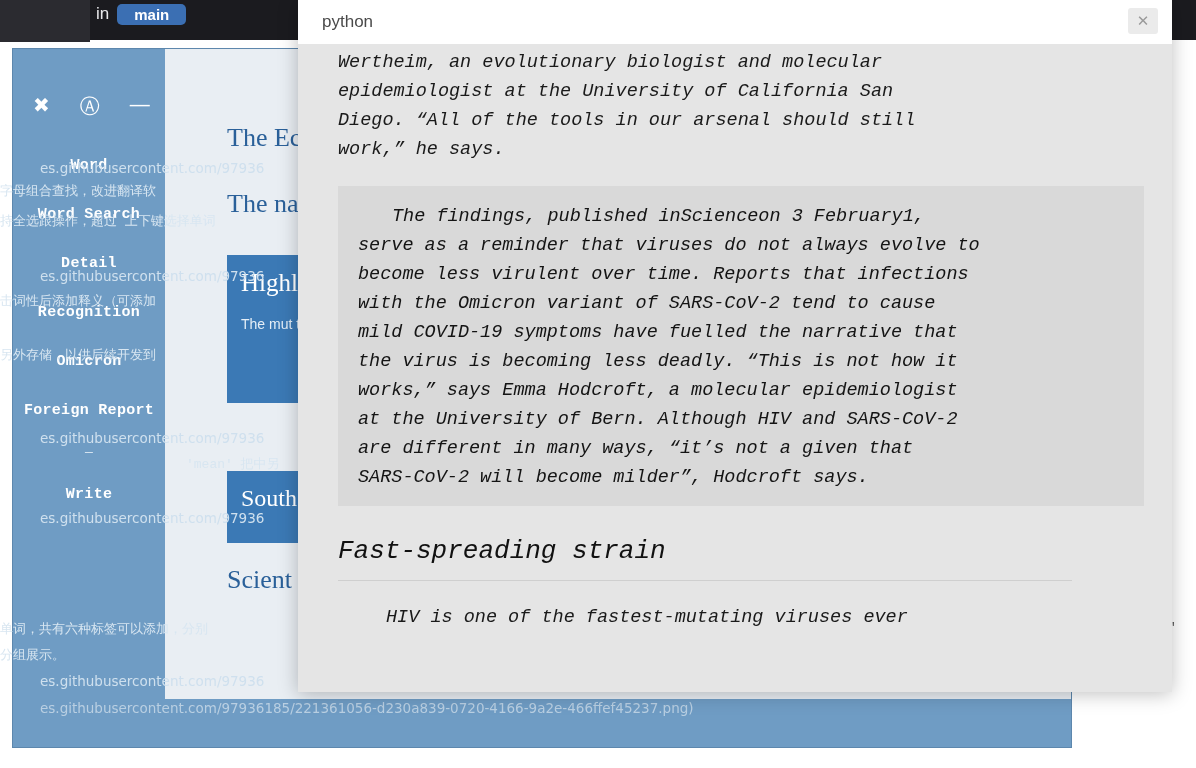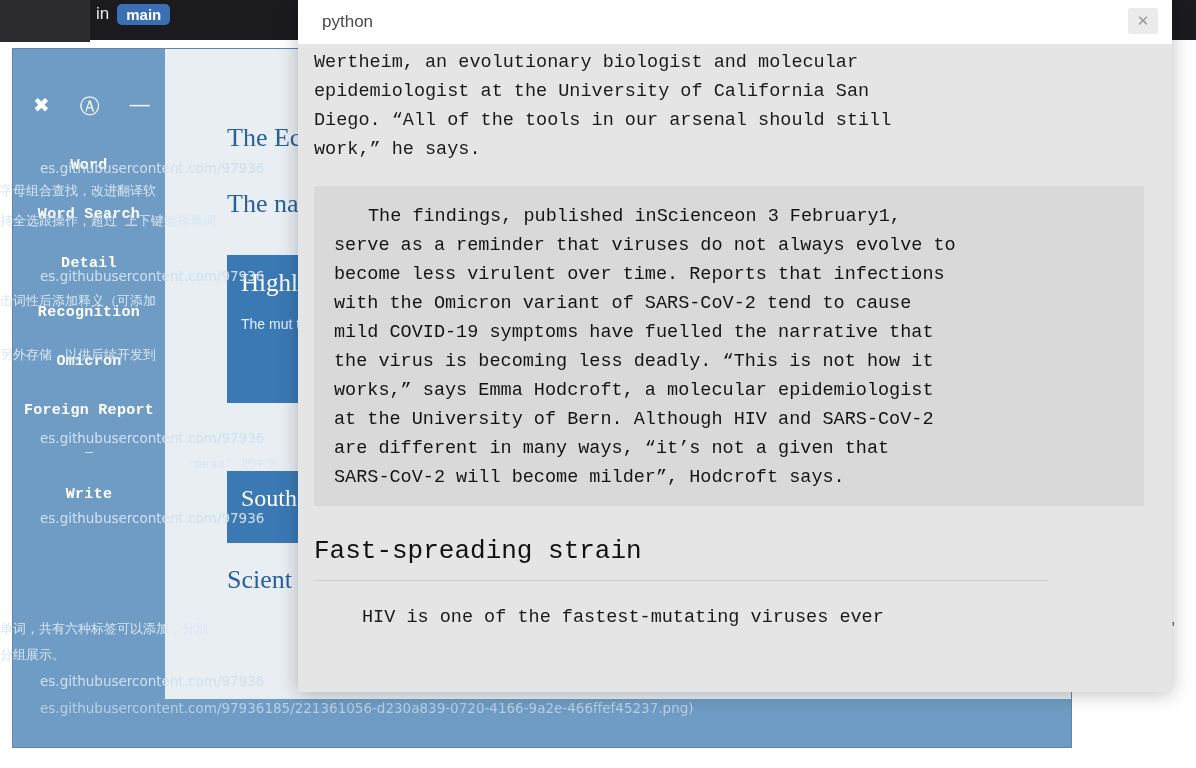--- a/index.html
+++ b/index.html
@@ -37,21 +37,21 @@
     left: 96px; top: 4px;
     display: flex;
     gap: 8px;
     color: #e8e8ea;
     font-size: 17px;
     font-family: "Liberation Sans", sans-serif;
   }
   .branch-badge {
     background: #3b6fb3;
     color: #ffffff;
-    padding: 2px 9px;
+    padding: 2px 17px;
     border-radius: 5px;
     font-weight: bold;
     font-size: 15px;
   }
 
   
   .bg-window {
     position: absolute;
     left: 12px; top: 48px;
     width: 1058px; height: 698px;
@@ -211,24 +211,25 @@
     background: #ebebeb;
     color: #9a9a9a;
     border-radius: 3px;
     font-size: 15px;
     line-height: 26px;
     text-align: center;
     cursor: pointer;
   }
   .modal-body {
     position: relative;
-    padding: 0 28px 0 16px;
+    padding: 0 28px 0 40px;
     height: 648px;
     overflow: hidden;
     font-family: "Liberation Mono", monospace;
+    font-style: italic;
   }
   .para {
     color: #1a1a1a;
     font-size: 18.5px;
     line-height: 29px;
     font-family: "Liberation Mono", monospace;
     white-space: pre-wrap;
     margin: 0;
   }
   .para-top {

